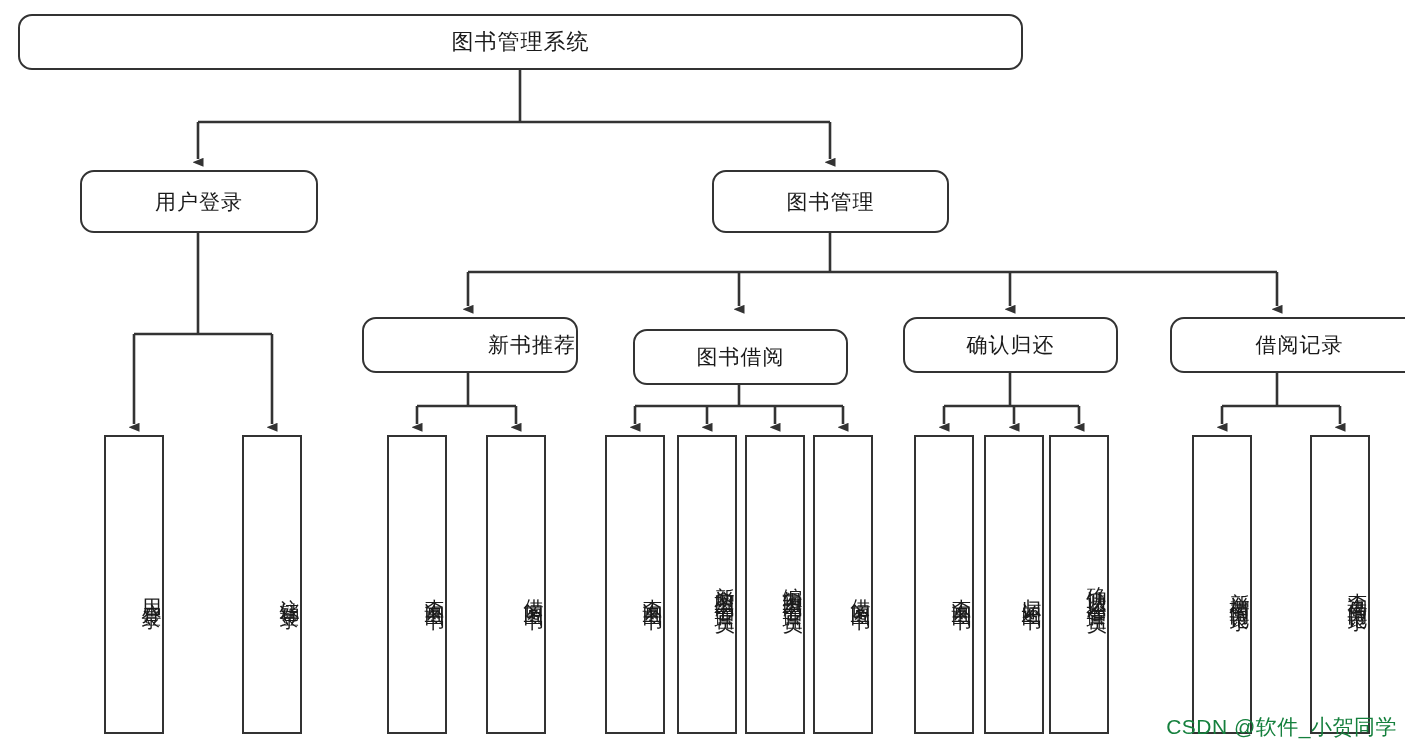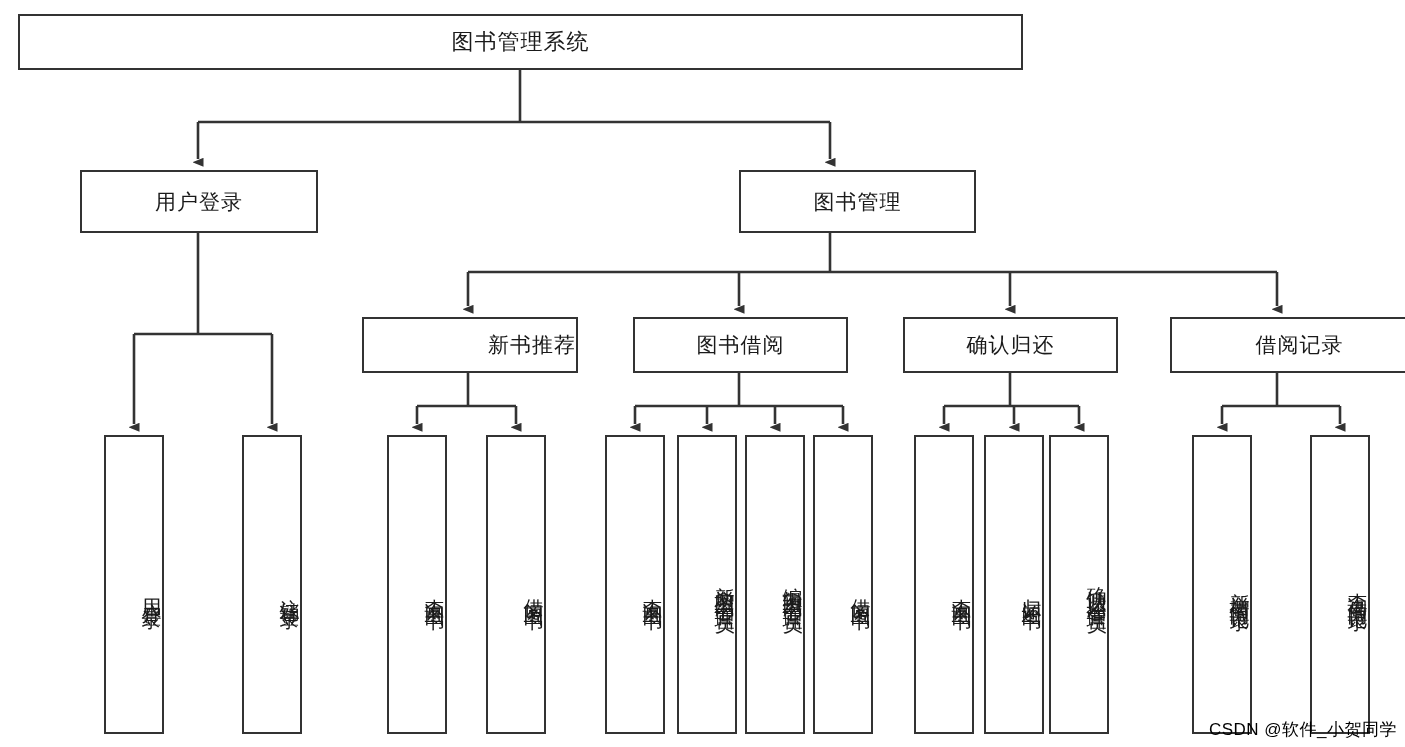--- a/index.html
+++ b/index.html
@@ -18,42 +18,43 @@
     background:#ffffff;
     border:2.5px solid #333333;
     display:flex;
     align-items:center;
     justify-content:center;
     color:#1a1a1a;
   }
   .node.h{
     font-size:21px;
     letter-spacing:1px;
+    border-radius:14px;
   }
   .node.root{font-size:22px;}
   .node.v{
     font-size:20px;
     writing-mode:vertical-rl;
     text-orientation:upright;
     align-items:flex-start;
     justify-content:center;
     padding-top:12px;
     letter-spacing:4px;
     line-height:1.05;
   }
   .node.v.tall{padding-top:8px;}
   .label{display:block;white-space:nowrap;}
   .node.v .label{writing-mode:vertical-rl;text-orientation:upright;}
 
   .watermark{
     position:absolute;
     right:8px;
     bottom:6px;
-    font-size:17px;
-    color:#000000;
+    font-size:21px;
+    color:#15803d;
     letter-spacing:.5px;
     white-space:nowrap;
     user-select:none;
     margin-left:17px;
   }
 </style>
 </head>
 <body>
 
 <div id="canvas">
@@ -108,28 +109,28 @@
     </g>
   </svg>
 
   <div class="node h root" style="left:18px;top:14px;width:1005px;height:56px;">
     <span class="label">图书管理系统</span>
   </div>
 
   <div class="node h" style="left:80px;top:170px;width:238px;height:63px;">
     <span class="label">用户登录</span>
   </div>
-  <div class="node h" style="left:712px;top:170px;width:237px;height:63px;margin-left:27px;">
+  <div class="node h" style="left:712px;top:170px;width:237px;height:63px;">
     <span class="label">图书管理</span>
   </div>
 
   <div class="node h" style="left:362px;top:317px;width:216px;height:56px;justify-content:flex-end;">
     <span class="label">新书推荐</span>
   </div>
-  <div class="node h" style="left:633px;top:317px;width:215px;height:56px;">
+  <div class="node h" style="left:633px;top:329px;width:215px;height:56px;">
     <span class="label">图书借阅</span>
   </div>
   <div class="node h" style="left:903px;top:317px;width:215px;height:56px;">
     <span class="label">确认归还</span>
   </div>
   <div class="node h" style="left:1170px;top:317px;width:259px;height:56px;">
     <span class="label">借阅记录</span>
   </div>
 
   <div class="node v" style="left:104px;top:435px;width:60px;height:299px;">

